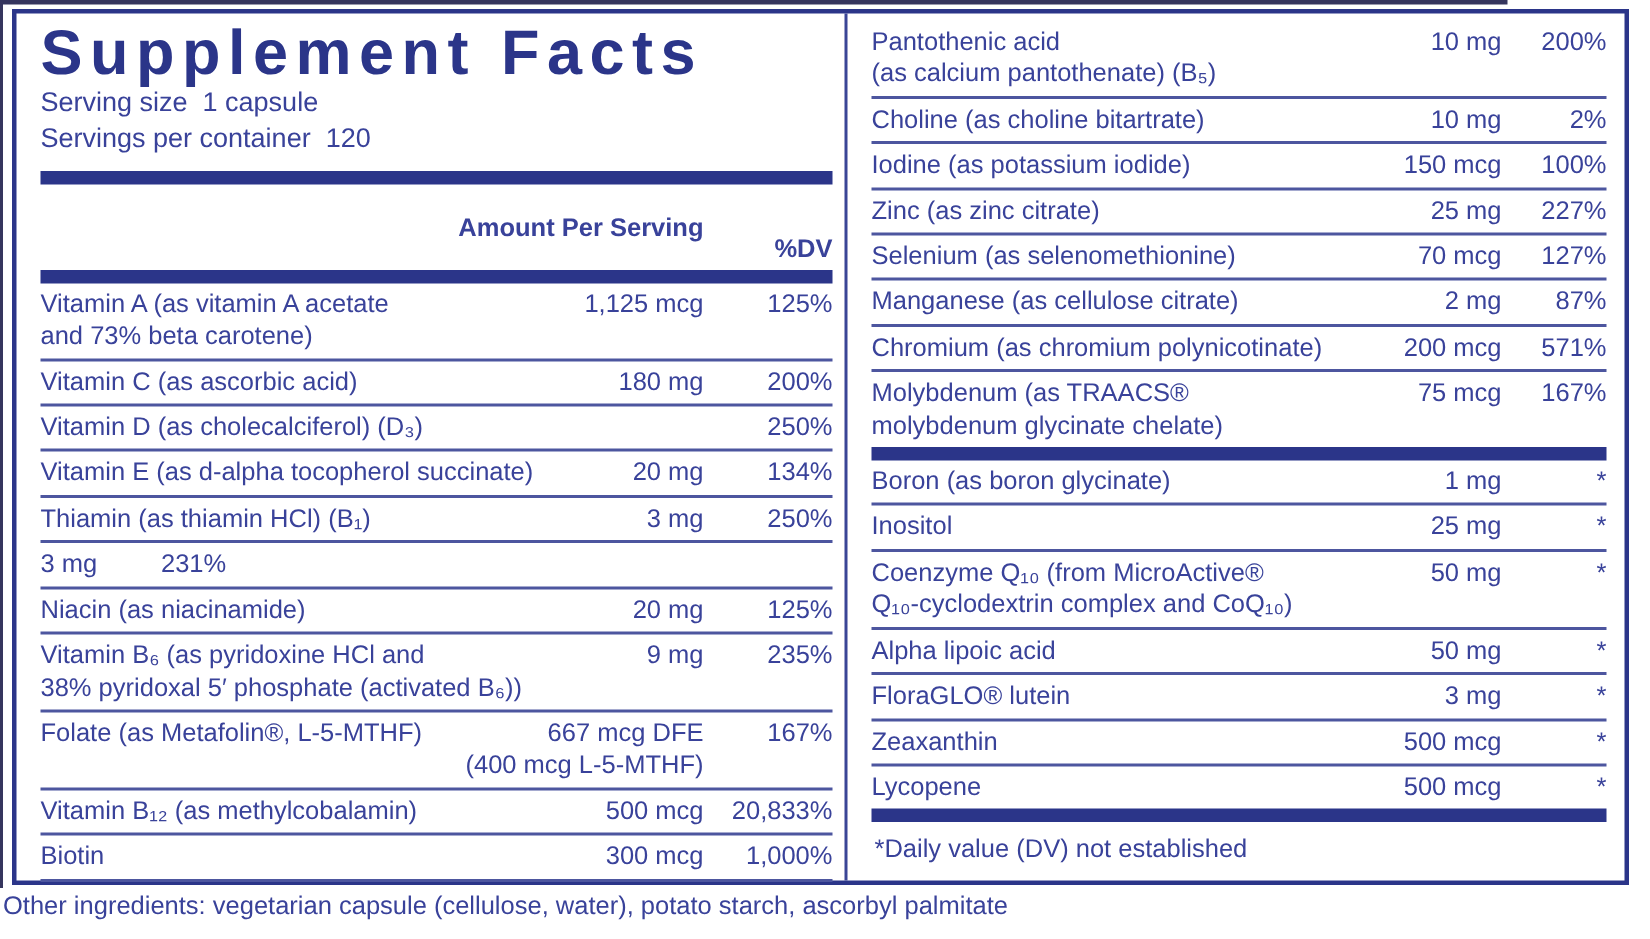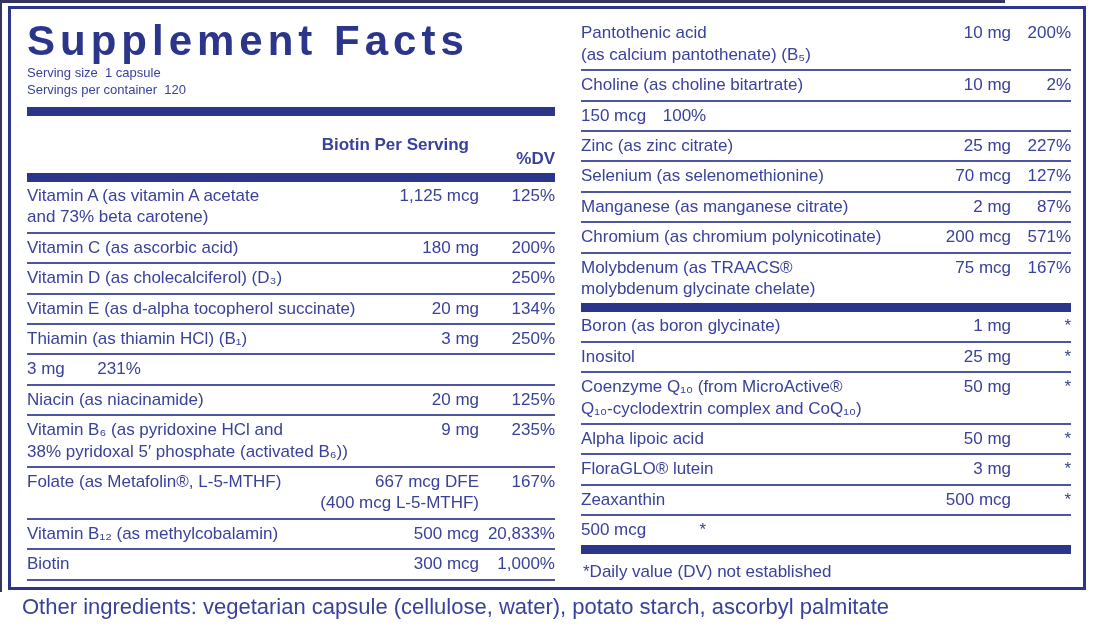--- a/index.html
+++ b/index.html
@@ -10,72 +10,72 @@
   }
   .canvas { position:relative; width:1100px; height:626px; }
 
   
   .edge-top  { position:absolute; left:0; top:0; width:1005px; height:3px; background:#35355e; }
   .edge-left { position:absolute; left:0; top:0; width:2px; height:592px; background:#35355e; }
 
   .box {
     position:absolute; left:8px; top:6px; width:1078px; height:584px;
     border:3px solid #2b3589; box-sizing:border-box;
-    display:flex; background:#fff;align-items:center;
+    display:flex; background:#fff;
   }
   .col-left  { width:552px; box-sizing:border-box; padding:2px 8px 0 16px; }
   .vdiv      { width:2px; background:#3a4596; }
   .col-right { flex:1; box-sizing:border-box; padding:5px 12px 0 16px; display:flex; flex-direction:column; }
 
   .title {
     font-size:42px; font-weight:bold; letter-spacing:5px; line-height:1.08;
     color:#2b3589; white-space:nowrap; margin-top:1px;
   }
-  .serving { font-size:13px; line-height:1.32; white-space:pre; }
+  .serving { font-size:18px; line-height:1.32; white-space:pre; }
 
   .bar { height:9px; background:#2b3589; }
   .bar.b1 { margin-top:9px; }
   .colhead { display:flex; align-items:center; font-size:17px; font-weight:bold; padding:5px 0 4px; }
   .colhead .sp { flex:1; }
   .colhead .amt-h { text-align:right; margin-right:10px; }
   .col-left .dv-h, .col-left .dv { width:76px; }
   .dv-h { text-align:right;margin-top:28px; }
 
   .row {
     display:flex; align-items:flex-start;
     padding:3px 0 4px; border-bottom:2px solid #4d569f;
     font-size:17px; line-height:1.26;
   }
   .row .nm  { flex:1; white-space:pre-line; padding-right:8px; }
-  .row .amt { white-space:pre-line; text-align:right; }
+  .row .amt { white-space:pre-line; text-align:right; margin-right:10px; }
   .row .dv  { text-align:right; white-space:pre; }
   .row.last { border-bottom:none; }
   .col-right .dv { width:60px; }
 
   .footnote { font-size:17px; padding:8px 0 0 2px; }
 
-  .other { position:absolute; left:2px; top:594px; font-size:22px; white-space:nowrap;margin-left:20px; }
+  .other { position:absolute; left:2px; top:594px; font-size:17px; white-space:nowrap; }
 </style>
 </head>
 <body>
 
 <div class="canvas">
   <div class="edge-top"></div>
   <div class="edge-left"></div>
 
   <div class="box">
 
     <div class="col-left">
       <div class="title">Supplement Facts</div>
       <div class="serving">Serving size  1 capsule</div>
       <div class="serving">Servings per container  120</div>
       <div class="bar b1"></div>
       <div class="colhead">
         <span class="sp"></span>
-        <span class="amt-h">Biotin Per Serving</span>
+        <span class="amt-h">Amount Per Serving</span>
         <span class="dv-h">%DV</span>
       </div>
       <div class="bar"></div>
 
       <div class="row">
           <span class="nm">Vitamin A (as vitamin A acetate
 and 73% beta carotene)</span>
           <span class="amt">1,125 mcg</span>
           <span class="dv">125%</span>
         </div>
@@ -139,35 +139,36 @@
 (as calcium pantothenate) (B₅)</span>
           <span class="amt">10 mg</span>
           <span class="dv">200%</span>
         </div>
       <div class="row">
           <span class="nm">Choline (as choline bitartrate)</span>
           <span class="amt">10 mg</span>
           <span class="dv">2%</span>
         </div>
       <div class="row">
+          <span class="nm">Iodine (as potassium iodide)</span>
           <span class="amt">150 mcg</span>
           <span class="dv">100%</span>
         </div>
       <div class="row">
           <span class="nm">Zinc (as zinc citrate)</span>
           <span class="amt">25 mg</span>
           <span class="dv">227%</span>
         </div>
       <div class="row">
           <span class="nm">Selenium (as selenomethionine)</span>
           <span class="amt">70 mcg</span>
           <span class="dv">127%</span>
         </div>
       <div class="row">
-          <span class="nm">Manganese (as manganese citrate)</span>
+          <span class="nm">Manganese (as cellulose citrate)</span>
           <span class="amt">2 mg</span>
           <span class="dv">87%</span>
         </div>
       <div class="row">
           <span class="nm">Chromium (as chromium polynicotinate)</span>
           <span class="amt">200 mcg</span>
           <span class="dv">571%</span>
         </div>
       <div class="row last">
           <span class="nm">Molybdenum (as TRAACS®
@@ -203,20 +204,21 @@
           <span class="nm">FloraGLO® lutein</span>
           <span class="amt">3 mg</span>
           <span class="dv">*</span>
         </div>
       <div class="row">
           <span class="nm">Zeaxanthin</span>
           <span class="amt">500 mcg</span>
           <span class="dv">*</span>
         </div>
       <div class="row last">
+          <span class="nm">Lycopene</span>
           <span class="amt">500 mcg</span>
           <span class="dv">*</span>
         </div>
 
       <div class="bar"></div>
       <div class="footnote">*Daily value (DV) not established</div>
     </div>
   </div>
 
   <div class="other">Other ingredients: vegetarian capsule (cellulose, water), potato starch, ascorbyl palmitate</div>

